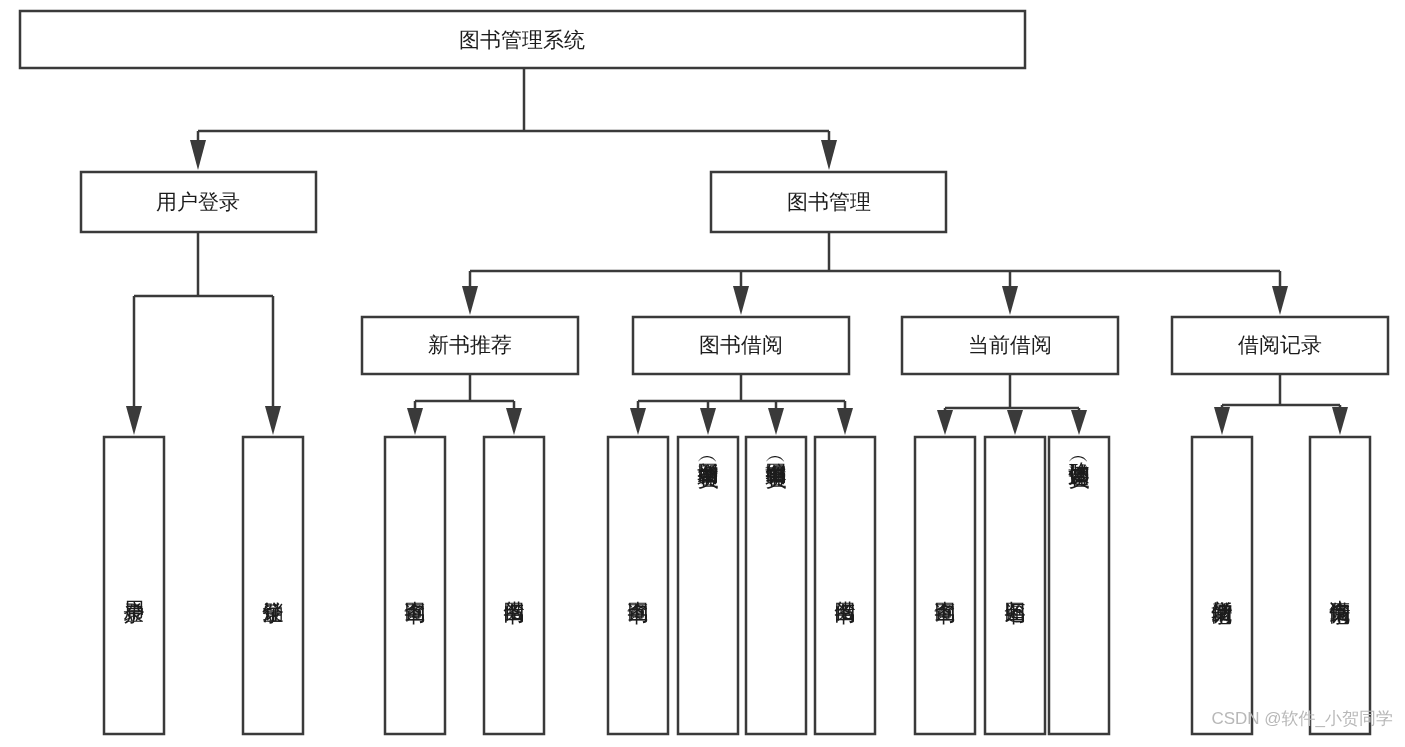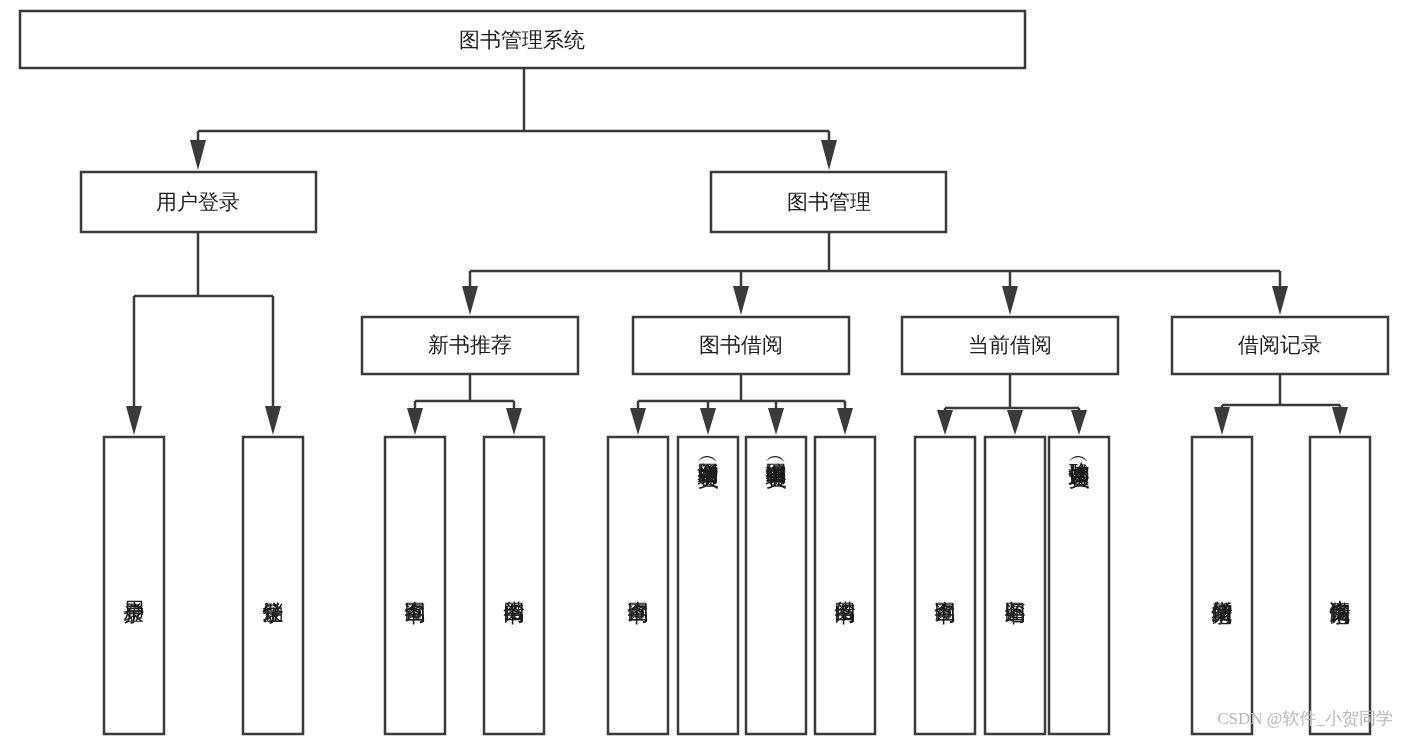--- a/index.html
+++ b/index.html
@@ -60,21 +60,21 @@
     font-size: 21px;
     line-height: 1.05;
     color: #1c1c1c;
     letter-spacing: 1px;
     white-space: nowrap;
   }
   .watermark {
     position: absolute;
     right: 12px;
     bottom: 6px;
-    font-family: Liberation Serif, serif;
+    font-family: Liberation Sans, sans-serif;
     font-size: 17px;
     color: #b8b8b8;
     white-space: nowrap;
     pointer-events: none;
   }
 </style>
 </head>
 <body>
 
 <div id="diagram-root">

